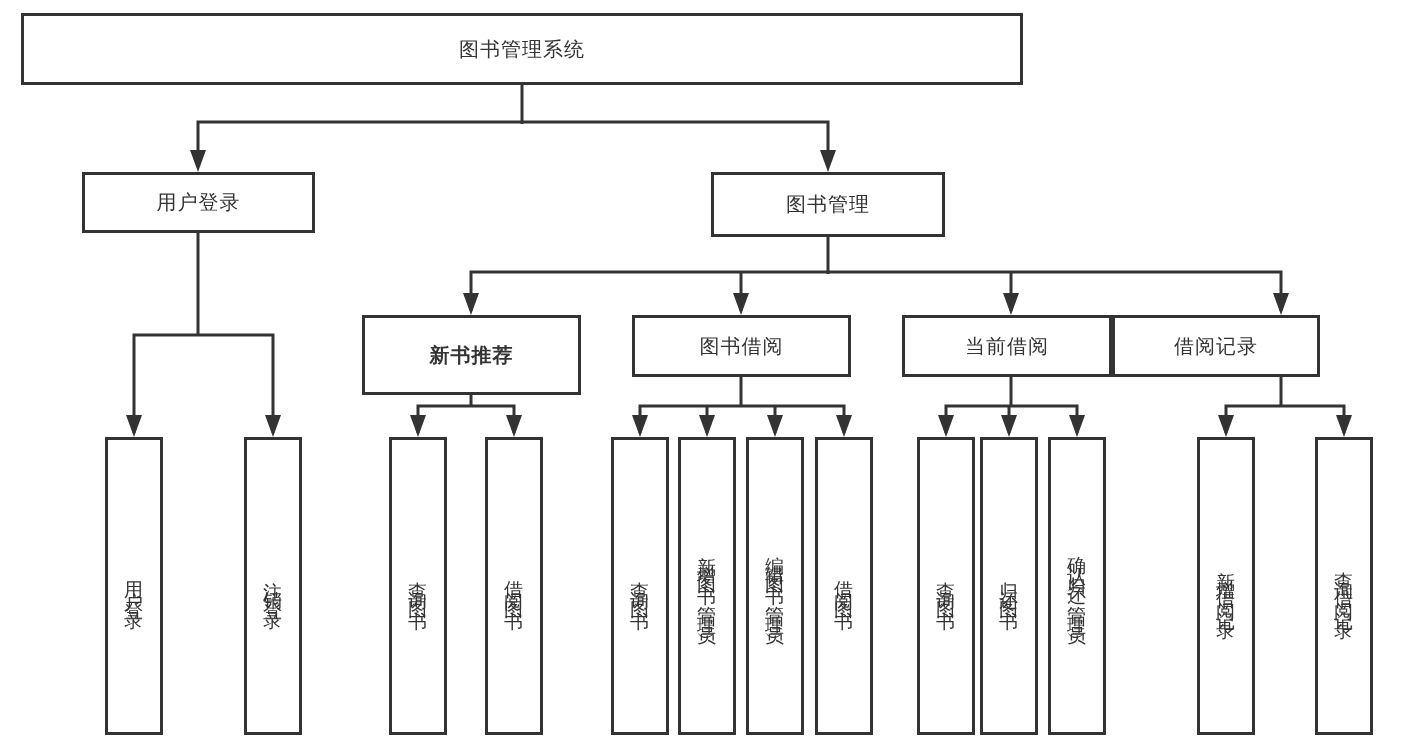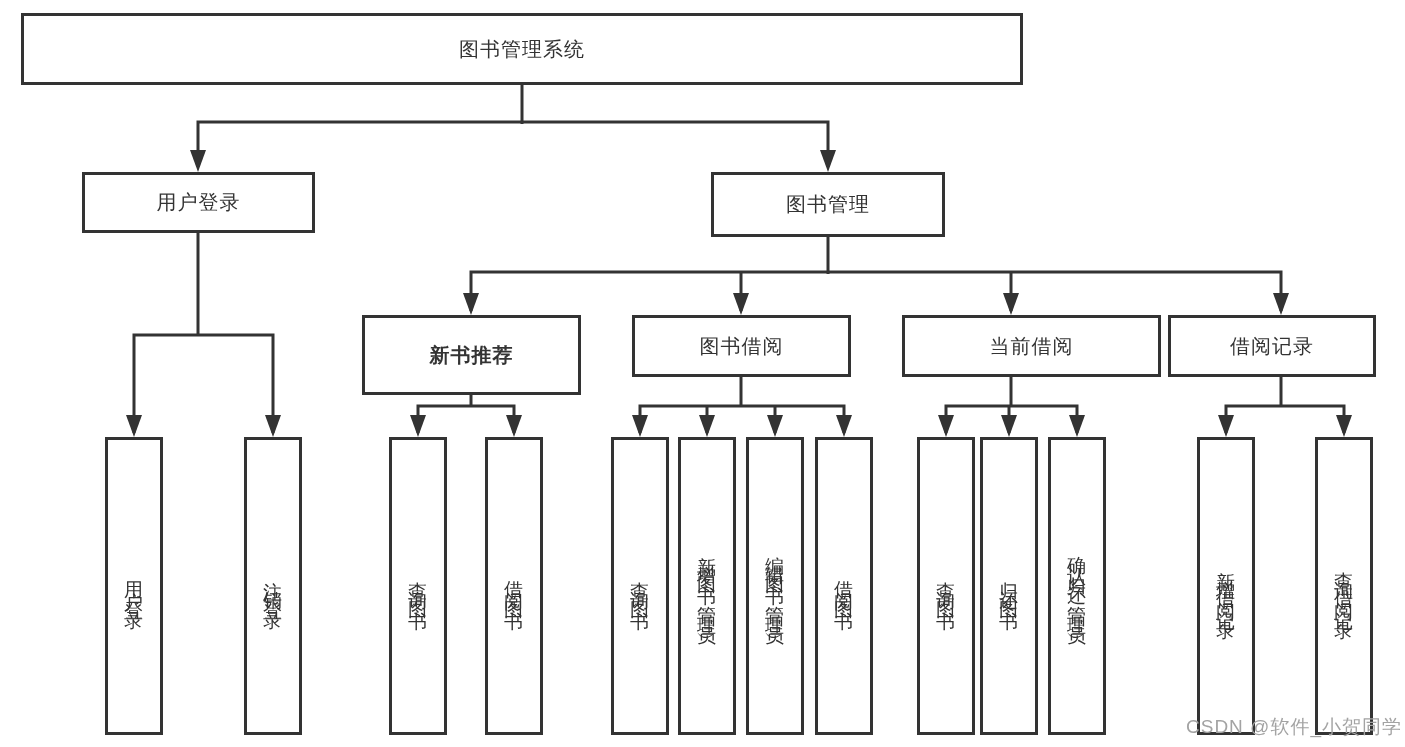--- a/index.html
+++ b/index.html
@@ -110,24 +110,24 @@
   <div class="node hbox" style="left:711px; top:172px; width:234px; height:65px;">
     <span>图书管理</span>
   </div>
 
   <div class="node hbox" style="left:362px; top:315px; width:219px; height:80px;font-weight:bold;">
     <span>新书推荐</span>
   </div>
   <div class="node hbox" style="left:632px; top:315px; width:219px; height:62px;">
     <span>图书借阅</span>
   </div>
-  <div class="node hbox" style="left:902px; top:315px; width:259px; height:62px;">
+  <div class="node hbox" style="left:902px; top:315px; width:210px; height:62px;">
     <span>当前借阅</span>
   </div>
-  <div class="node hbox" style="left:1168px; top:315px; width:208px; height:62px;">
+  <div class="node hbox" style="left:1112px; top:315px; width:208px; height:62px;">
     <span>借阅记录</span>
   </div>
 
   <div class="node vbox" style="left:105px;">
     <span class="vtext">用户登录</span>
   </div>
   <div class="node vbox" style="left:244px;">
     <span class="vtext">注销登录</span>
   </div>
 
@@ -161,15 +161,14 @@
     <span class="vtext">确认归还（管理员）</span>
   </div>
 
   <div class="node vbox" style="left:1197px;">
     <span class="vtext">新增借阅记录</span>
   </div>
   <div class="node vbox" style="left:1315px;">
     <span class="vtext">查询借阅记录</span>
   </div>
 
-  <div class="watermark">CSDN @软件_小贺同学</div>
 
 </div>
 
 </body></html>

